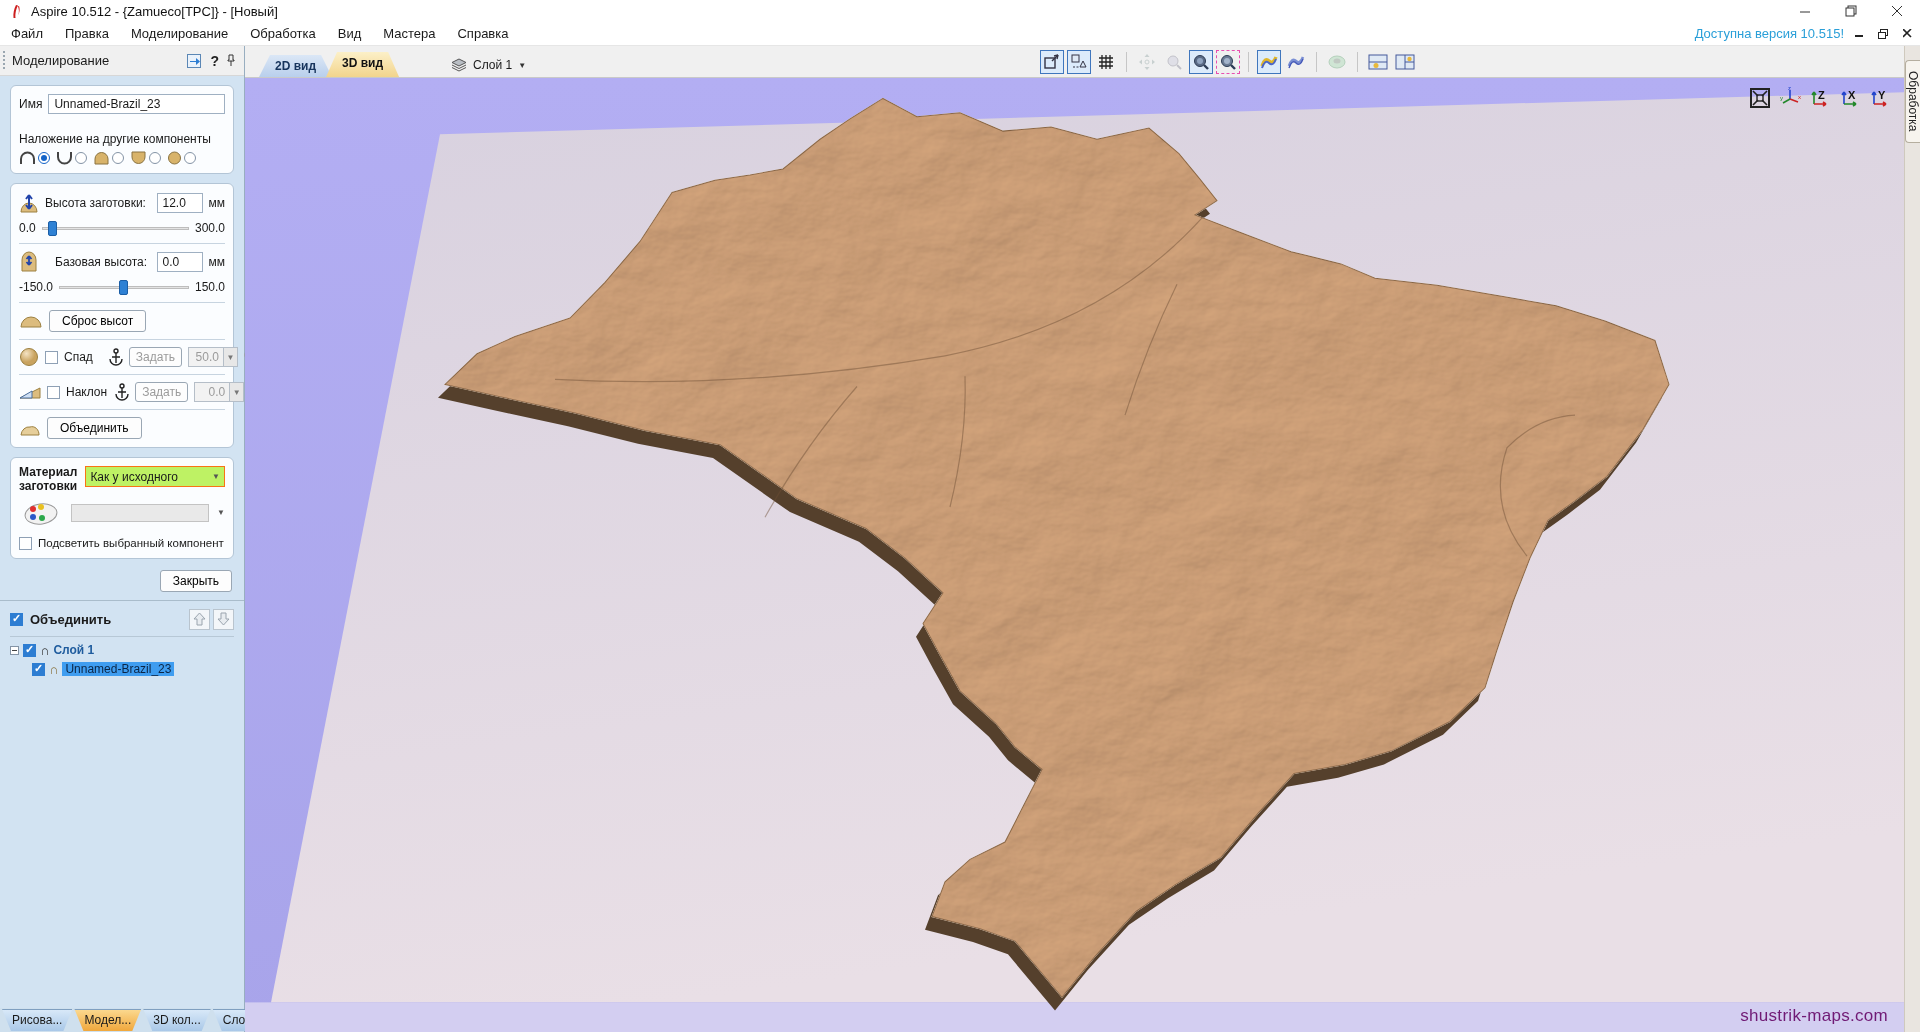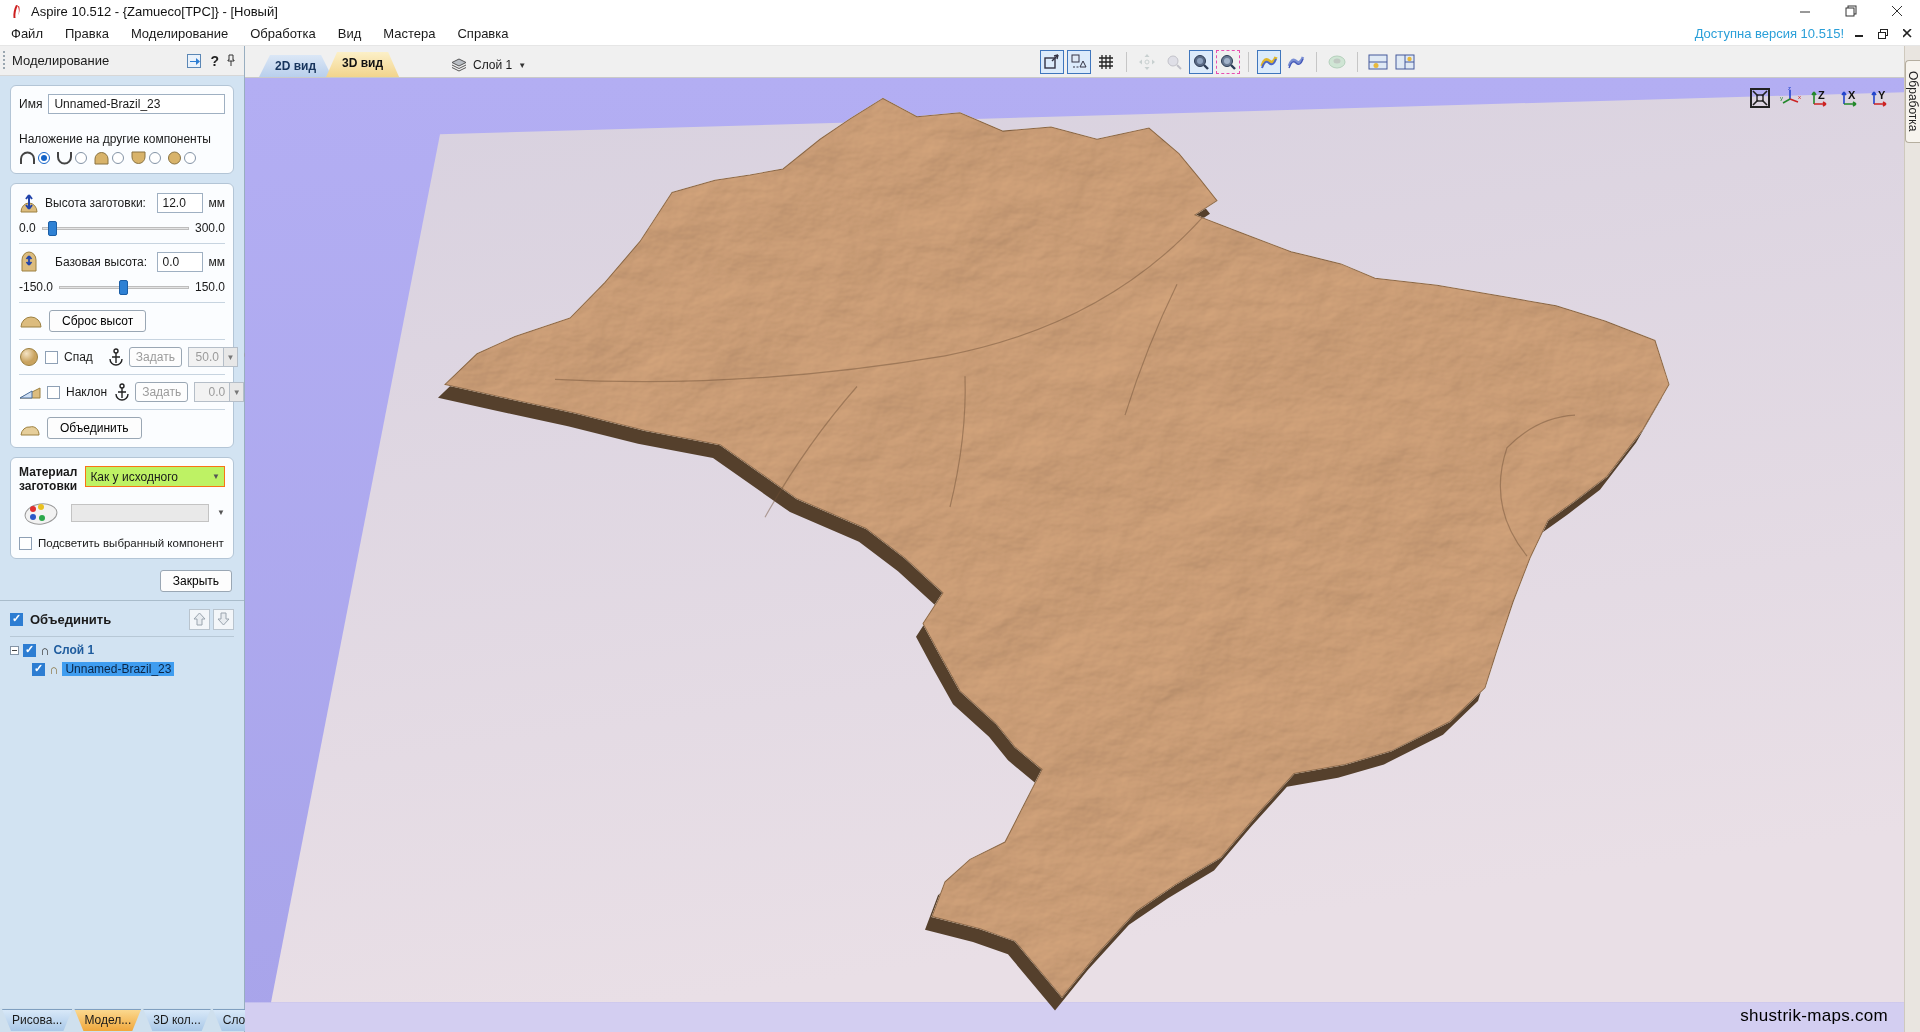--- a/index.html
+++ b/index.html
@@ -110,21 +110,21 @@
   .toolbar-icons { position:absolute; left:795px; bottom:3px; display:flex; align-items:center; gap:3px; }
   .tbi { width:24px; height:24px; display:flex; align-items:center; justify-content:center; border:1px solid transparent; }
   .tbi.active { border-color:#3f76bd; background:#dcebfb; }
   .tbi.pinksel { border:1px dashed #e84fb0; }
   .tbi.disabled { opacity:.45; }
 
   .viewport { flex:1; position:relative; min-height:0; background:#aeaaf0; }
   .viewport svg.scene { position:absolute; inset:0; width:100%; height:100%; }
   .view-controls { position:absolute; top:8px; right:12px; display:flex; gap:6px; align-items:center; }
   .vc { width:24px; height:24px; display:flex; align-items:center; justify-content:center; }
-  .watermark { position:absolute; right:16px; bottom:6px; font-size:17px; color:#000000; letter-spacing:.3px; }
+  .watermark { position:absolute; right:16px; bottom:6px; font-size:17px; color:#701a75; letter-spacing:.3px; }
 
   
   .rightbar { width:16px; background:#e9e5e0; border-left:1px solid #cfc9bd; position:relative; }
   .rtab { position:absolute; top:14px; right:0; width:15px; padding:10px 0; background:#f7f4ee;
     border:1px solid #b5ae9f; border-right:none; border-radius:4px 0 0 4px;
     writing-mode:vertical-rl; font-size:12px; color:#222; display:flex; align-items:center; justify-content:center; }
 
   
   .statusbar { height:20px; background:#eef2f7; border-top:1px solid #c8cdd2; display:flex; align-items:center; padding:0 8px; font-size:12px; }
 

